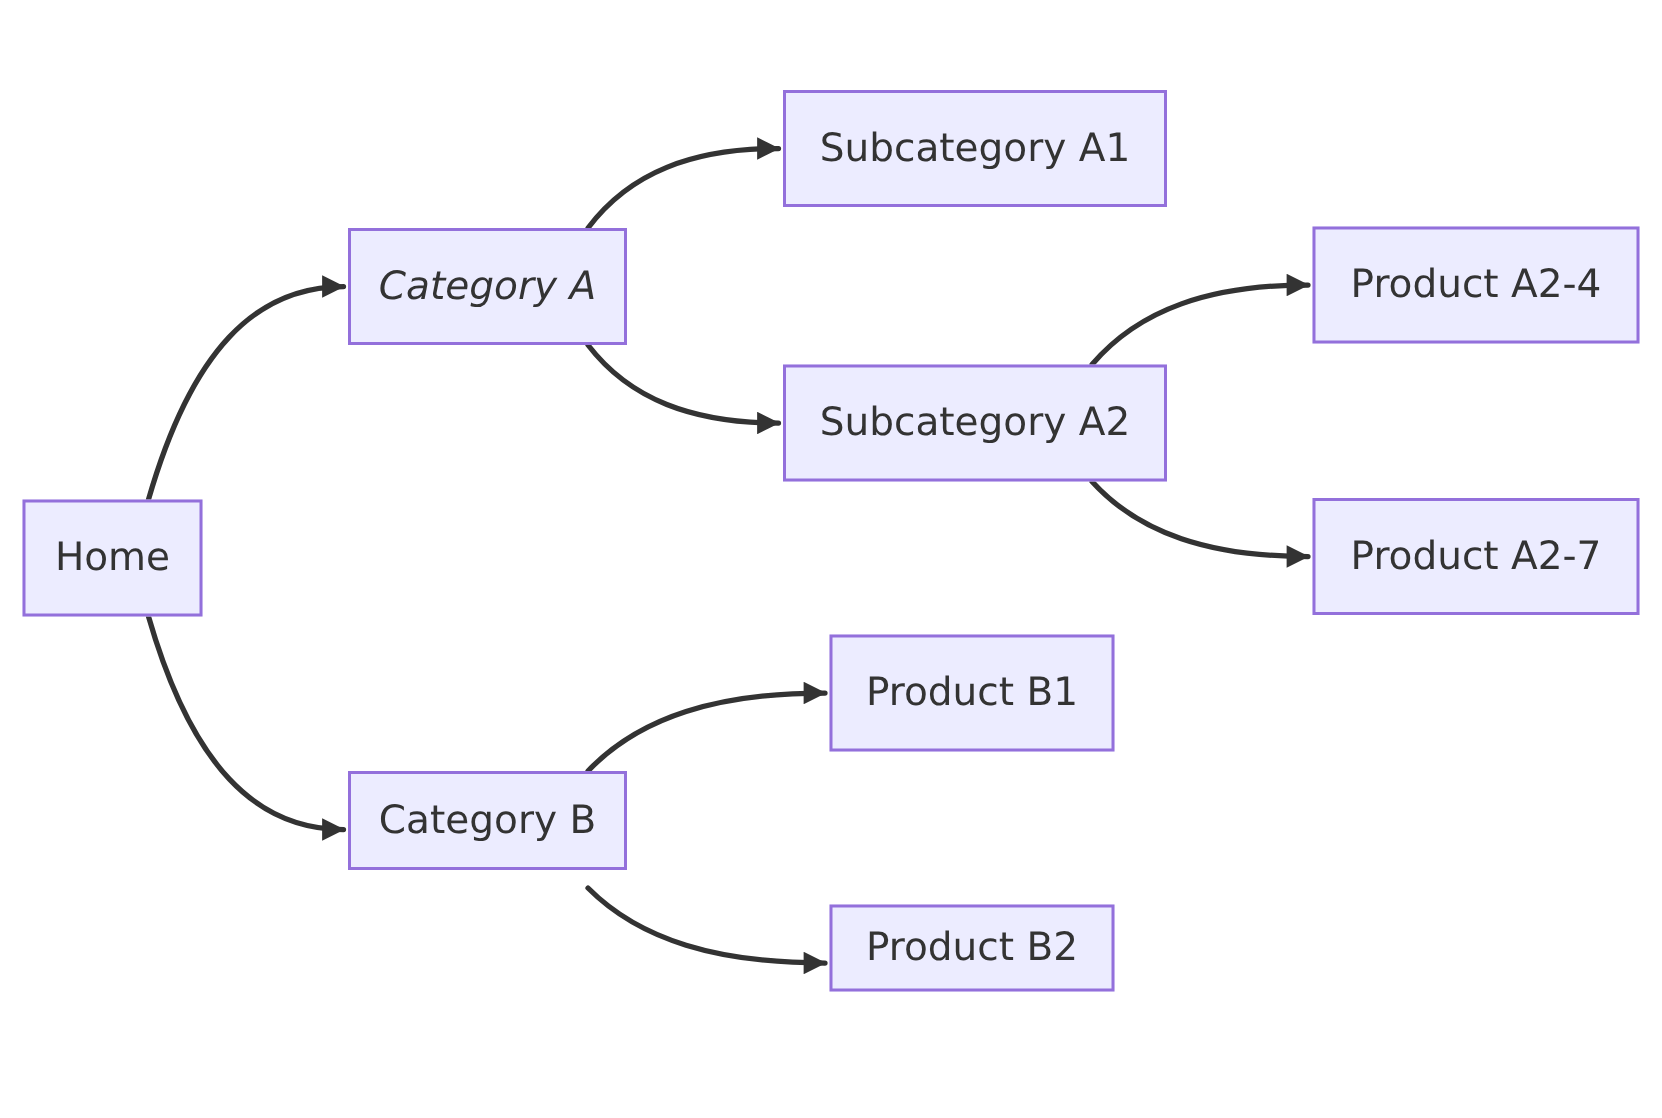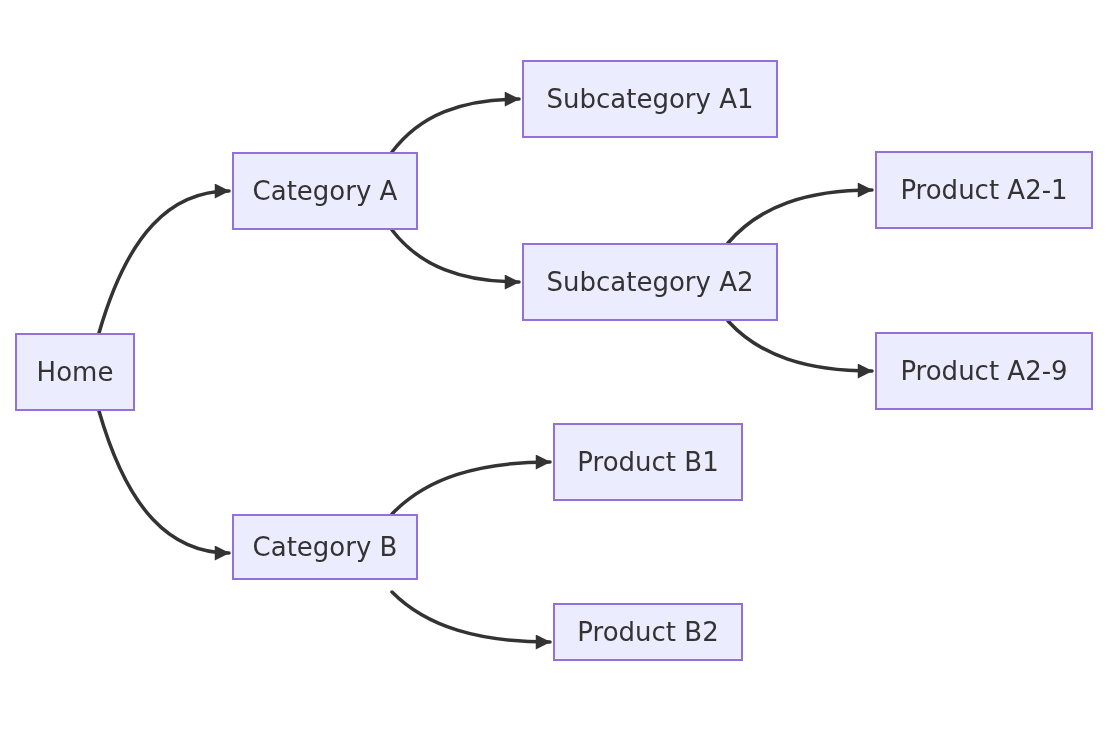--- a/index.html
+++ b/index.html
@@ -63,37 +63,37 @@
         <path d="M728,243 C759.7,205.9 807.2,190 872,190" class="edge" marker-end="url(#arrowhead)"></path>
         <path d="M728,321 C759.7,356.0 807.2,371 872,371" class="edge" marker-end="url(#arrowhead)"></path>
         <path d="M392,514 C426.8,477.6 478.9,462 550,462" class="edge" marker-end="url(#arrowhead)"></path>
         <path d="M392,592 C426.8,627.0 478.9,642 550,642" class="edge" marker-end="url(#arrowhead)"></path>
       </g>
   </svg>
   <div>
       <div class="node" style="left: 15px; top: 333px; width: 120px; height: 78px;">
         <span>Home</span>
       </div>
-      <div class="node" style="left: 232px; top: 152px; width: 186px; height: 78px;">
+      <div class="node" style="left: 232px; top: 152px; width: 186px; height: 78px; font-style: italic;">
         <span>Category A</span>
       </div>
       <div class="node" style="left: 232px; top: 514px; width: 186px; height: 66px;">
         <span>Category B</span>
       </div>
       <div class="node" style="left: 522px; top: 60px; width: 256px; height: 78px;">
         <span>Subcategory A1</span>
       </div>
       <div class="node" style="left: 522px; top: 243px; width: 256px; height: 78px;">
         <span>Subcategory A2</span>
       </div>
       <div class="node" style="left: 875px; top: 151px; width: 218px; height: 78px;">
-        <span>Product A2-1</span>
+        <span>Product A2-4</span>
       </div>
       <div class="node" style="left: 875px; top: 332px; width: 218px; height: 78px;">
-        <span>Product A2-9</span>
+        <span>Product A2-7</span>
       </div>
       <div class="node" style="left: 553px; top: 423px; width: 190px; height: 78px;">
         <span>Product B1</span>
       </div>
       <div class="node" style="left: 553px; top: 603px; width: 190px; height: 58px;">
         <span>Product B2</span>
       </div>
     </div>
 </div>
 

